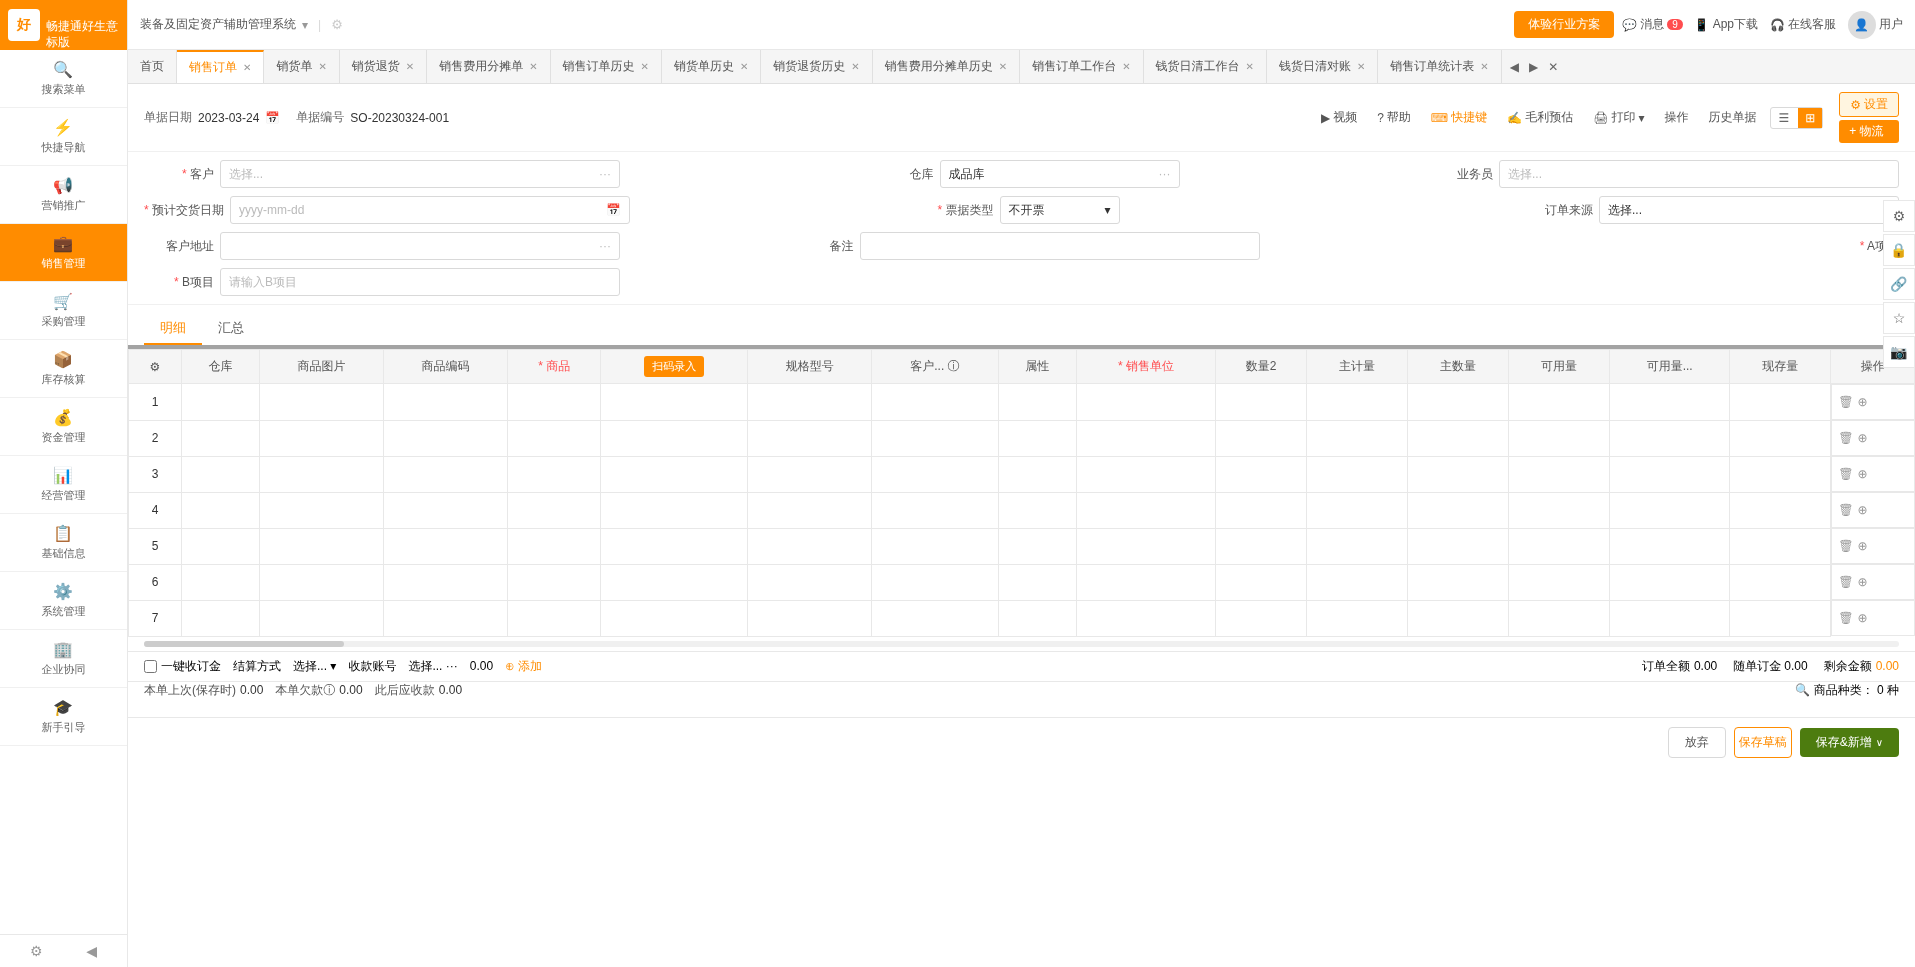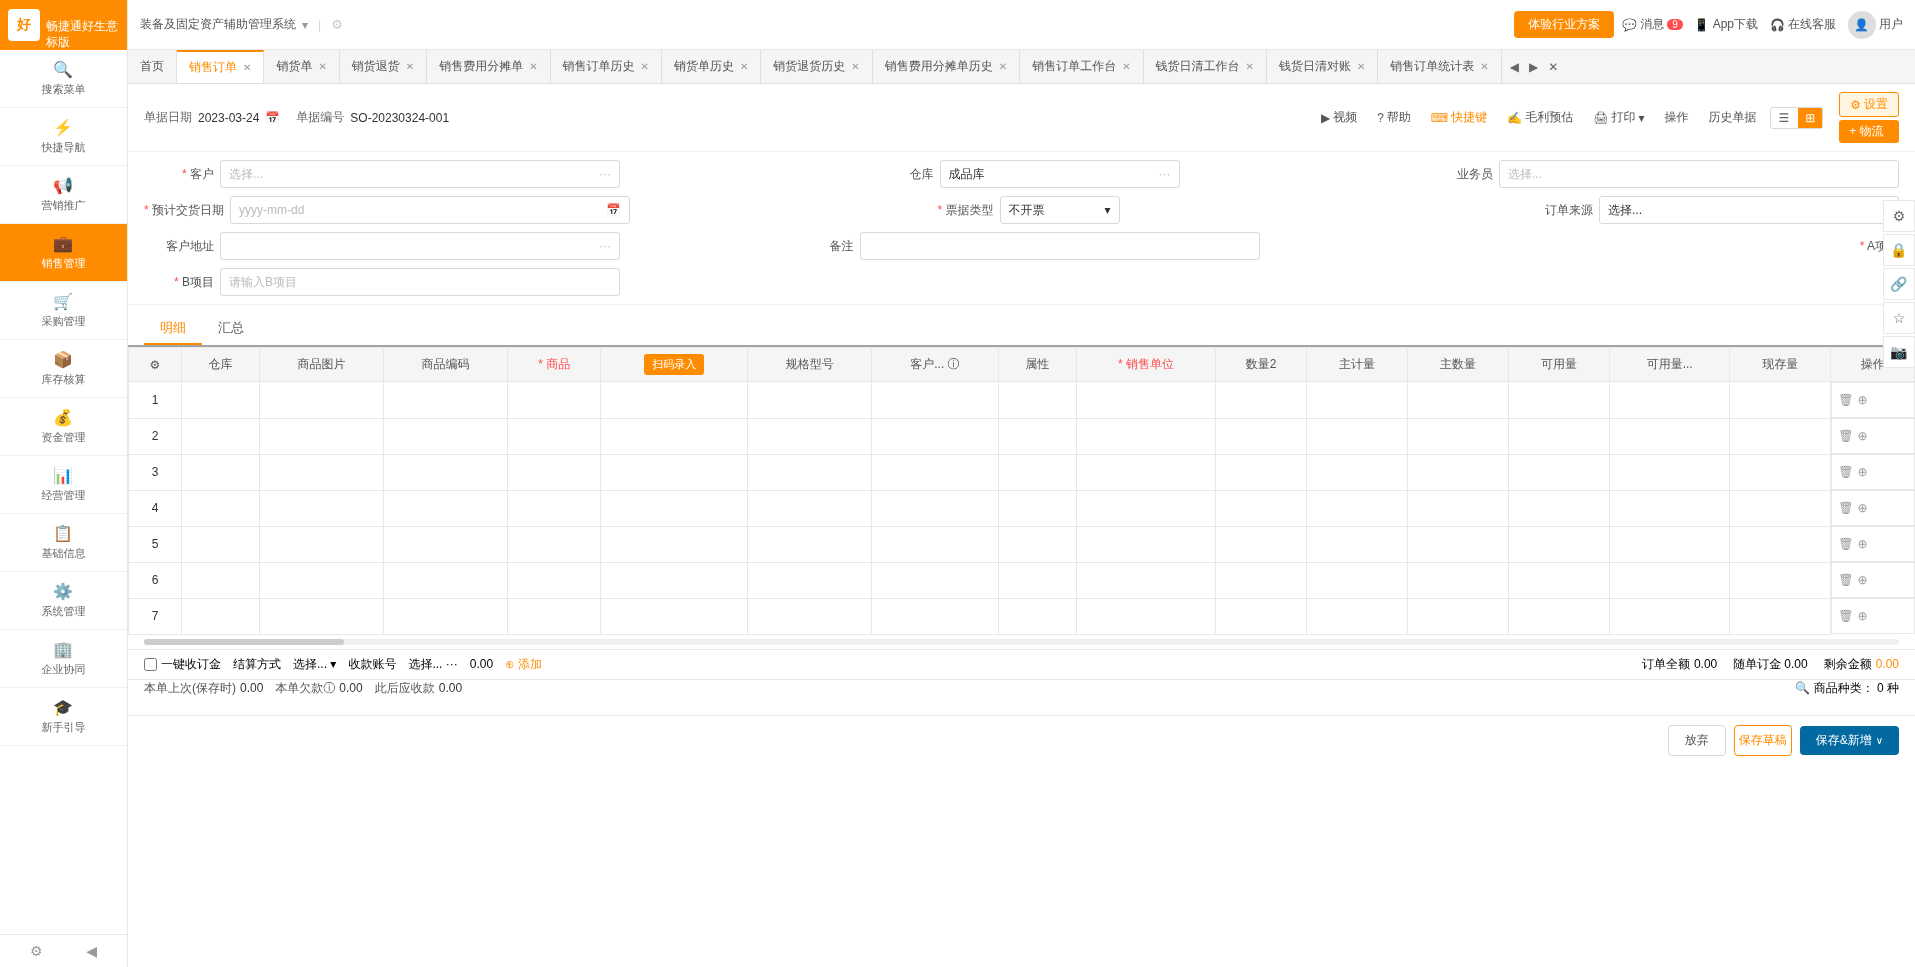--- a/index.html
+++ b/index.html
@@ -59,21 +59,21 @@
     .form-row { display: flex; align-items: center; gap: 0; }
     .form-field { display: flex; align-items: center; gap: 6px; flex: 1; }
     .form-field .flabel { color: #555; white-space: nowrap; min-width: 70px; text-align: right; }
     .form-field .flabel.required::before { content: '* '; color: #ff4d4f; }
     .form-field .finput { border: 1px solid #d9d9d9; border-radius: 3px; padding: 4px 8px; color: #999; flex: 1; max-width: 240px; display: flex; align-items: center; justify-content: space-between; cursor: pointer; height: 28px; }
     .form-field .finput.wide { max-width: 400px; }
     .form-field .finput span { color: #bbb; }
     .form-field .select-input { border: 1px solid #d9d9d9; border-radius: 3px; padding: 4px 8px; color: #333; display: flex; align-items: center; justify-content: space-between; cursor: pointer; height: 28px; min-width: 120px; }
 
     
-    .table-tabs { display: flex; align-items: center; gap: 0; padding: 8px 16px 0; border-bottom: 2px solid #a3a3a3; }
+    .table-tabs { display: flex; align-items: center; gap: 0; padding: 8px 16px 0; border-bottom: 4px solid #a3a3a3; }
     .table-tab { padding: 6px 16px; cursor: pointer; color: #555; border-bottom: 2px solid transparent; font-size: 13px; }
     .table-tab.active { color: #ff8c00; border-bottom: 2px solid #ff8c00; font-weight: 500; }
 
     .data-table { width: 100%; border-collapse: collapse; font-size: 12px; }
     .data-table th { background: #f5f5f5; border: 1px solid #e8e8e8; padding: 6px 8px; color: #555; white-space: nowrap; font-weight: normal; text-align: center; }
     .data-table td { border: 1px solid #e8e8e8; padding: 6px 8px; color: #333; height: 36px; }
     .row-num { color: #999; text-align: center; }
     .scan-btn { background: #ff8c00; color: #fff; border: none; padding: 3px 8px; border-radius: 3px; cursor: pointer; font-size: 11px; }
 
     .subtotal-row td { background: #fff9f0; font-weight: 500; color: #ff8c00; }
@@ -83,21 +83,21 @@
     .bottom-bar { height: 36px; background: #fff; border-top: 1px solid #e8e8e8; display: flex; align-items: flex-start; padding: 0 16px; gap: 12px; }
     .bottom-field { display: flex; align-items: center; gap: 4px; color: #555; }
     .bottom-field .bval { color: #333; font-weight: 500; }
     .bottom-right { margin-left: auto; display: flex; align-items: center; gap: 4px; }
 
     
     .footer-actions { height: 50px; background: #fff; border-top: 1px solid #e8e8e8; display: flex; align-items: center; justify-content: space-between; padding: 0 16px; }
     .footer-btns { display: flex; align-items: center; gap: 8px; }
     .btn-discard { border: 1px solid #d9d9d9; background: #fff; padding: 6px 16px; border-radius: 4px; cursor: pointer; color: #555; }
     .btn-draft { border: 1px solid #ff8c00; background: #fff; padding: 6px 4px; border-radius: 4px; cursor: pointer; color: #ff8c00; }
-    .btn-save-new { background: #0369a1; color: #fff; border: none; padding: 6px 16px; border-radius: 4px; cursor: pointer; display: flex; align-items: center; gap: 4px; }
+    .btn-save-new { background: #4d7c0f; color: #fff; border: none; padding: 6px 16px; border-radius: 4px; cursor: pointer; display: flex; align-items: center; gap: 4px; }
     .btn-save-new .arrow { font-size: 10px; }
 
     
     .right-float { position: fixed; right: 0; top: 200px; display: flex; flex-direction: column; gap: 2px; z-index: 100; }
     .right-float-btn { width: 32px; height: 32px; background: #fff; border: 1px solid #e8e8e8; display: flex; align-items: center; justify-content: center; cursor: pointer; color: #666; font-size: 14px; }
 
     
     .payment-footer { padding: 6px 16px; background: #fff; border-top: 1px solid #e8e8e8; display: flex; align-items: center; gap: 12px; }
     .checkbox-label { display: flex; align-items: center; gap: 4px; cursor: pointer; }
 

